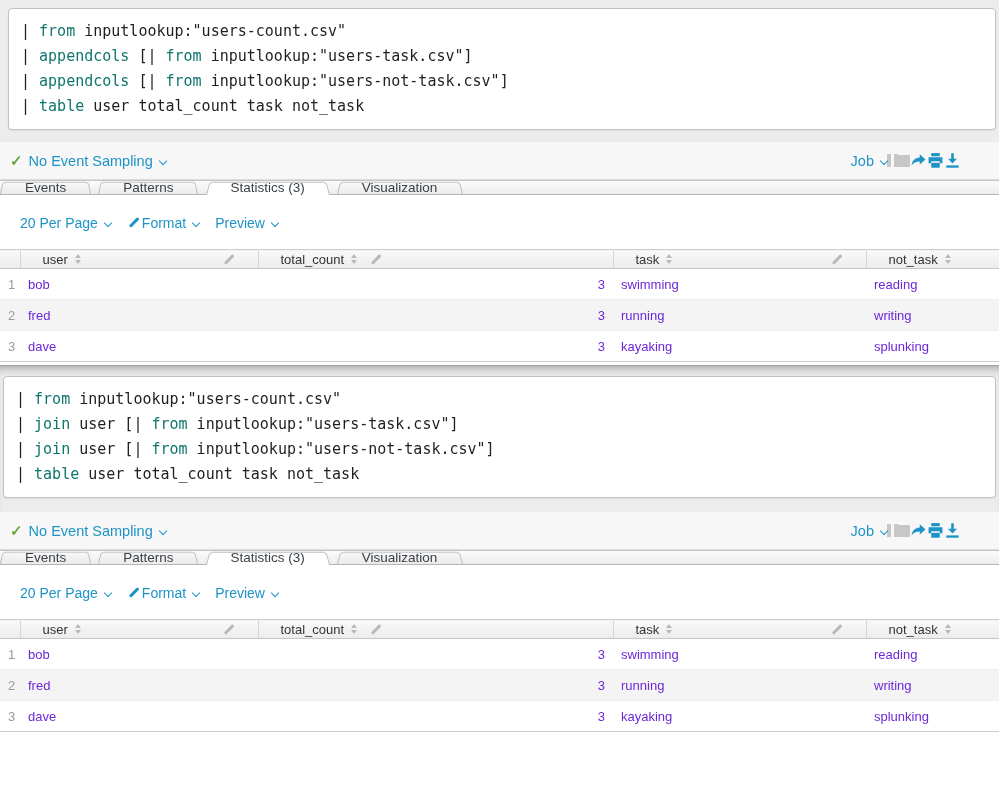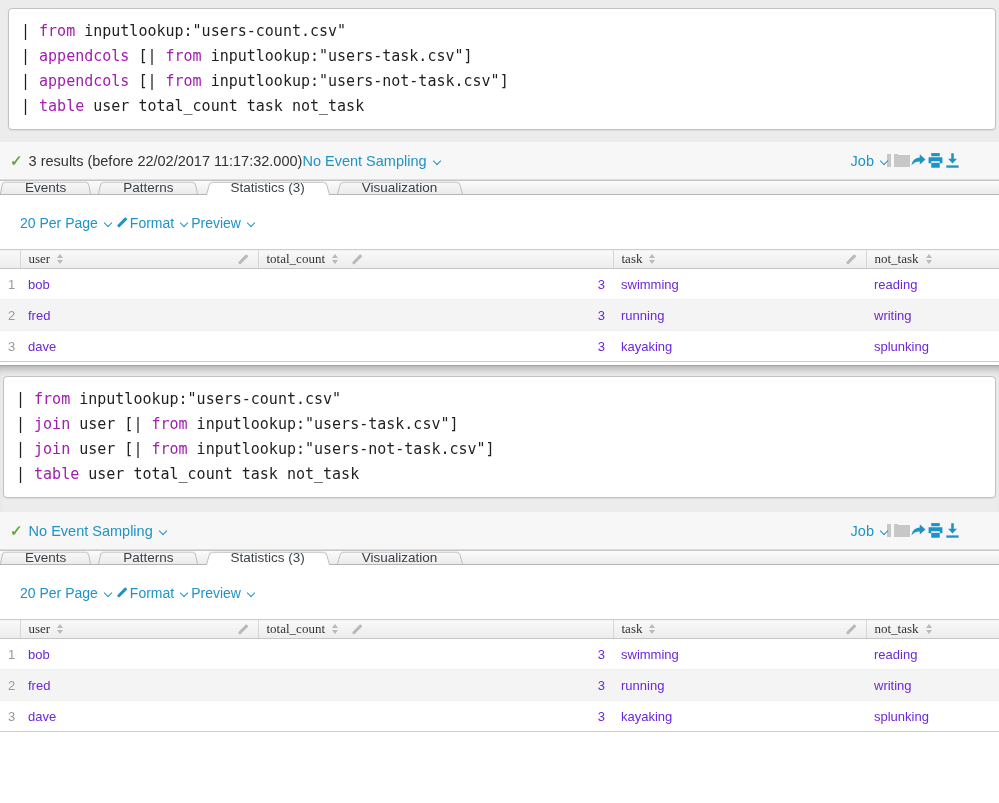--- a/index.html
+++ b/index.html
@@ -21,21 +21,21 @@
     padding:10px 3px 14px 3px;
   }
   .search-box {
     background:#fff; border:1px solid #c2c2c2; border-radius:4px;
     padding:10px 12px;
     font-family:"DejaVu Sans Mono", monospace;
     font-size:15px; line-height:25px; color:#1f1f1f;
     box-shadow:0 1px 2px rgba(0,0,0,0.07);
   }
   .qline span { white-space:pre; }
-  .tok-k { color:#a21caf; }
+  .tok-k { color:#0f766e; }
   .tok-p { color:#1f1f1f; }
 
   
   .results-bar {
     height:38px; display:flex; align-items:center;
     padding:0 14px 0 10px;
     background:#f7f7f7; border-bottom:1px solid #dcdcdc;
     font-size:14.5px; color:#333;
   }
   .check { color:#65a637; font-weight:bold; margin-right:6px; font-size:15px; }
@@ -62,36 +62,36 @@
     content:""; position:absolute; left:0; right:0; top:0; bottom:0;
     border:1px solid #bdbdbd; border-bottom:none;
     background:linear-gradient(#f7f7f7,#ebebeb);
     transform:perspective(10px) rotateX(2.5deg); transform-origin:bottom;
     border-radius:4px 4px 0 0;
   }
   .tab.active::before { background:#fff; bottom:-1px; }
   .tab > span { position:relative; z-index:1; }
 
   
-  .controls-row { background:#fff; padding:20px 0 18px 20px; display:flex; gap:4px; font-size:14px; align-items:center; }
+  .controls-row { background:#fff; padding:20px 0 18px 20px; display:flex; gap:16px; font-size:14px; align-items:center; }
   .pencil { display:inline-block; width:14px; height:12px; position:relative; }
   .pencil::before {
     content:""; position:absolute; left:1px; top:5px; width:12px; height:2.6px;
     background:#b9b9b9; transform:rotate(-45deg); border-radius:1px;
   }
   .pencil.blue { margin-right:1px; }
   .pencil.blue::before { background:#1e93c6; }
 
   
   table.results-table { width:100%; border-collapse:collapse; table-layout:fixed; font-size:13px; }
   .results-table thead th {
     background:linear-gradient(#f9f9f9,#ececec);
     border-top:1px solid #cccccc; border-bottom:1px solid #c6c6c6;
     border-right:1px solid #d6d6d6;
-    height:19px; padding:0 8px; font-weight:normal; color:#333; text-align:left;font-family:Liberation Serif, serif;
+    height:19px; padding:0 22px; font-weight:normal; color:#333; text-align:left;
   }
   .results-table thead th:last-child { border-right:none; }
   .results-table tbody td { height:31px; padding:0 8px; border-bottom:1px solid #f0f0f0; }
   .results-table tbody tr:nth-child(even) { background:#f4f4f4; }
   .results-table tbody tr:last-child td { border-bottom:1px solid #cccccc; }
   td.num { color:#9a9a9a; padding:0 3px; }
   td.right, th .hcell.right { text-align:right; }
   .cell-link { color:#6d28d9; cursor:pointer; text-decoration:none; }
   .hcell { display:flex; align-items:center; }
   .hcell.right { justify-content:flex-start; }
@@ -114,21 +114,20 @@
             <div class="qline"><span class="tok-p">| </span><span class="tok-k">from</span><span class="tok-p"> inputlookup:"users-count.csv"</span></div>
             <div class="qline"><span class="tok-p">| </span><span class="tok-k">appendcols</span><span class="tok-p"> [| </span><span class="tok-k">from</span><span class="tok-p"> inputlookup:"users-task.csv"]</span></div>
             <div class="qline"><span class="tok-p">| </span><span class="tok-k">appendcols</span><span class="tok-p"> [| </span><span class="tok-k">from</span><span class="tok-p"> inputlookup:"users-not-task.csv"]</span></div>
             <div class="qline"><span class="tok-p">| </span><span class="tok-k">table</span><span class="tok-p"> user total_count task not_task</span></div>
           </div>
       </div>
     </div>
 
     <div class="results-bar">
       <span class="check">✓</span>
-      <span>3 results (before 22/02/2017 11:17:32.000)</span>
       <a class="blue-link sampling"><span>No Event Sampling</span><i class="chev"></i></a>
       <div class="job-area">
         <a class="blue-link"><span>Job</span><i class="chev"></i></a>
         <span class="icon-pause"></span>
         <span class="icon-stop"></span>
         <span>
             <svg class="svgicon" viewBox="0 0 16 16">
               <path d="M9.2 2.2 L14.6 7 L9.2 11.8 L9.2 8.9 C5.6 8.9 3.2 10 1.4 12.8 C2 8.4 4.6 5.4 9.2 5.2 Z"></path>
             </svg>
           </span>

